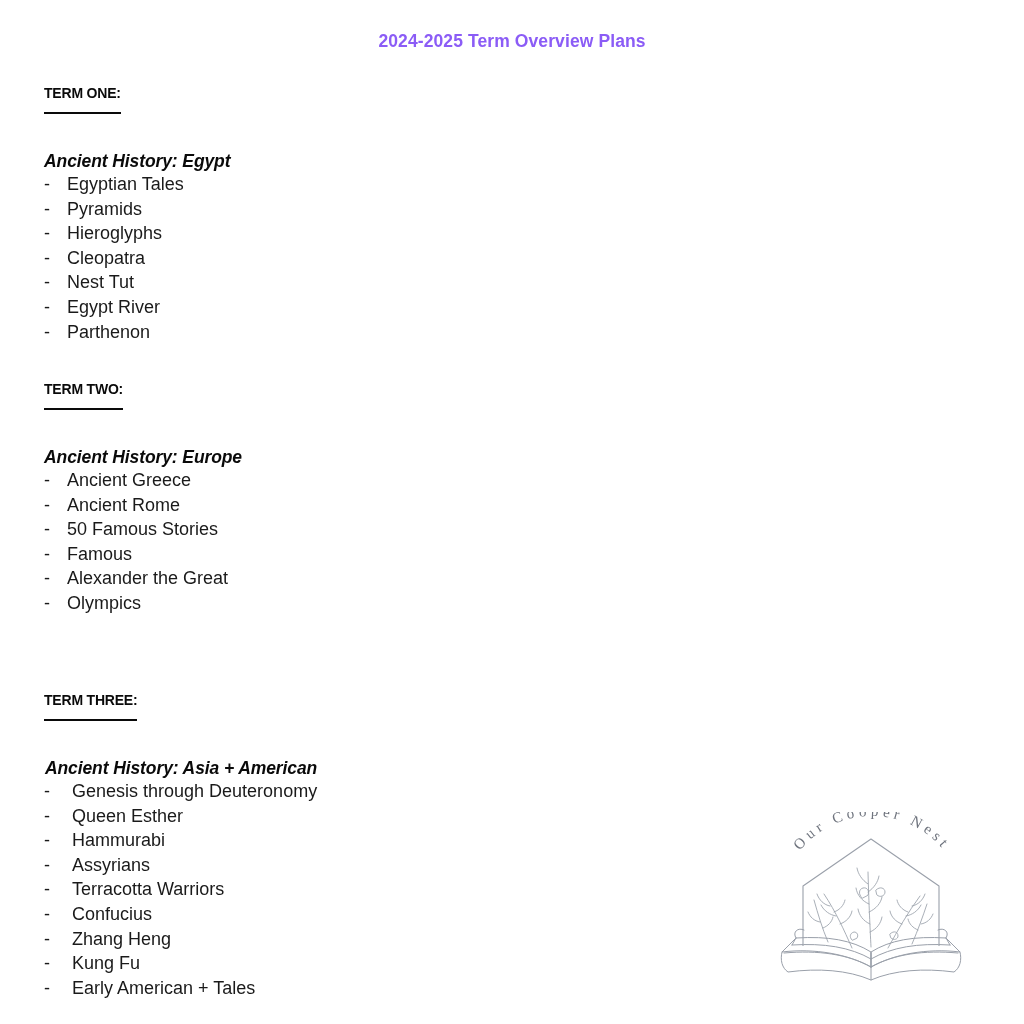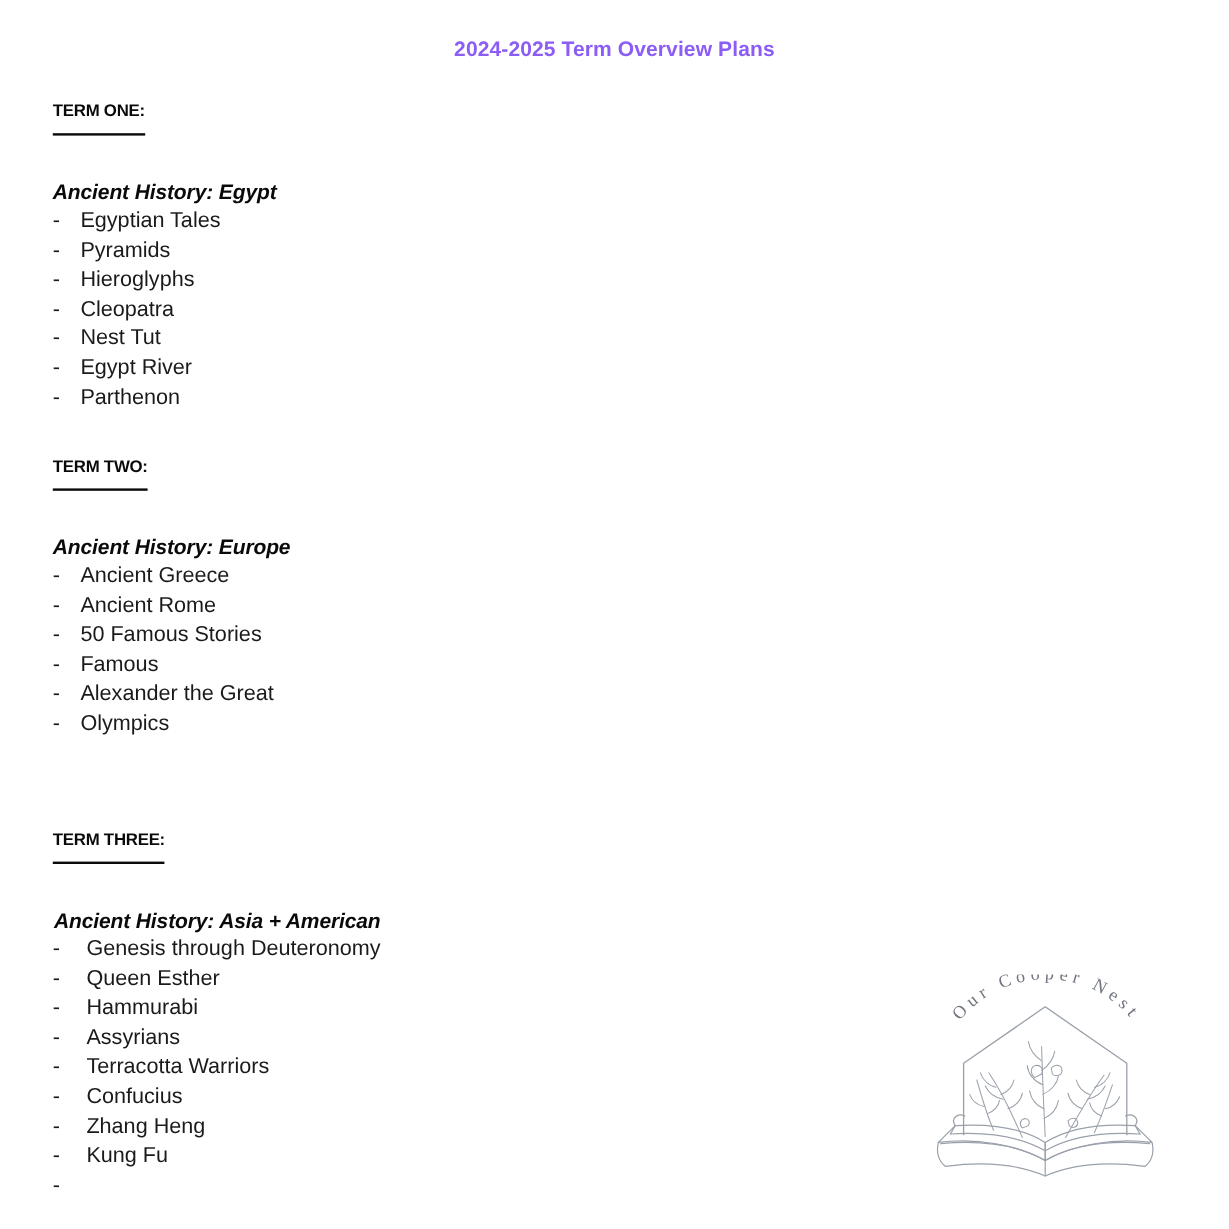--- a/index.html
+++ b/index.html
@@ -215,20 +215,21 @@
       <li class="topic-item">
         <span class="dash">-</span>
         <span class="topic-text">Zhang Heng</span>
       </li>
       <li class="topic-item">
         <span class="dash">-</span>
         <span class="topic-text">Kung Fu</span>
       </li>
       <li class="topic-item">
         <span class="dash">-</span>
+        <span class="topic-text">Early American + Tales</span>
       </li>
     </ul>
   </div>
 
   <div class="logo">
     <svg viewBox="0 0 212 200" xmlns="http://www.w3.org/2000/svg">
       <defs>
         <path id="arcPath" d="M 14 96 A 92 92 0 0 1 198 96" fill="none"></path>
       </defs>
 

